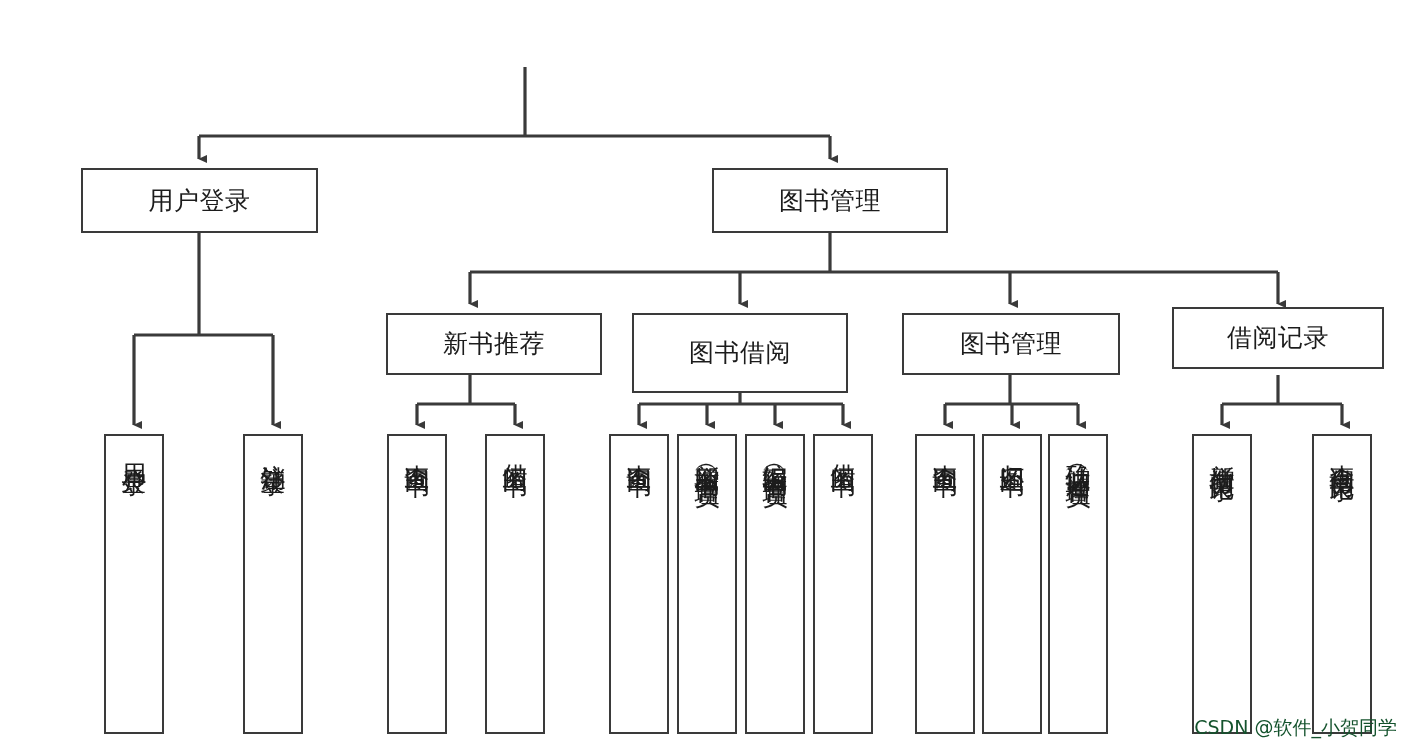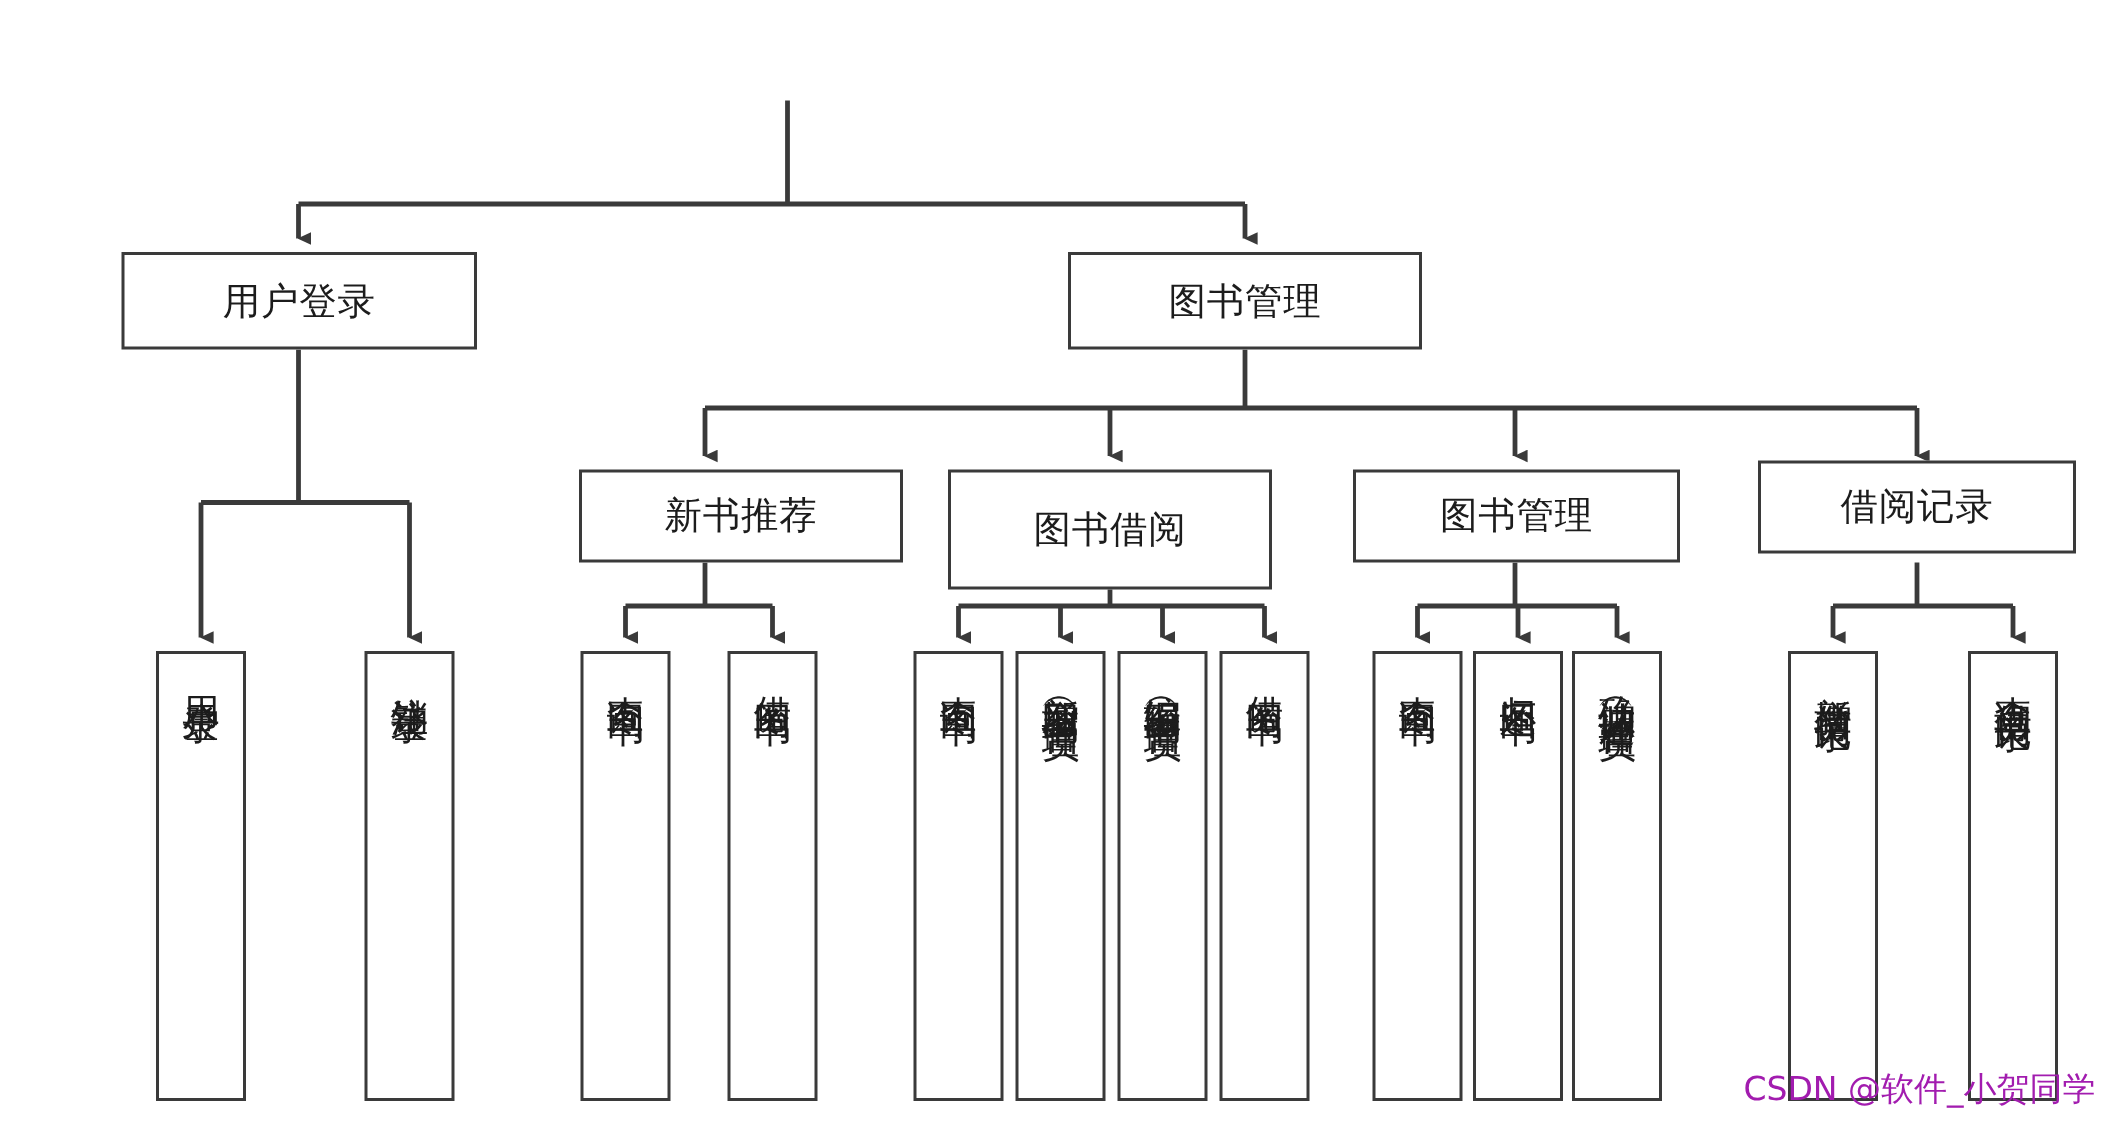--- a/index.html
+++ b/index.html
@@ -62,22 +62,22 @@
     text-orientation: upright;
     font-size: 25px;
     letter-spacing: 3px;
     line-height: 1;
     white-space: nowrap;
   }
   #watermark {
     position: absolute;
     right: 8px;
     bottom: 6px;
-    font-size: 22px;
-    color: #a21caf;
+    font-size: 19px;
+    color: #14532d;
     z-index: 5;
     white-space: nowrap;
     user-select: none;
   }
 </style>
 </head>
 <body>
 
 <div id="diagram-root">
 

